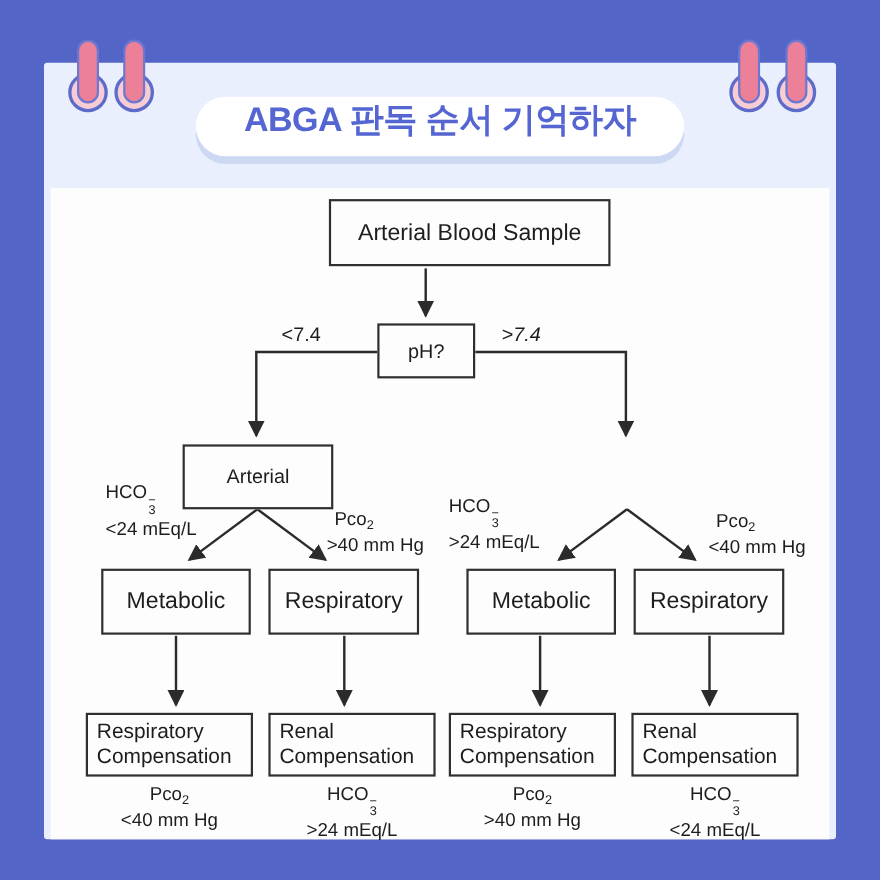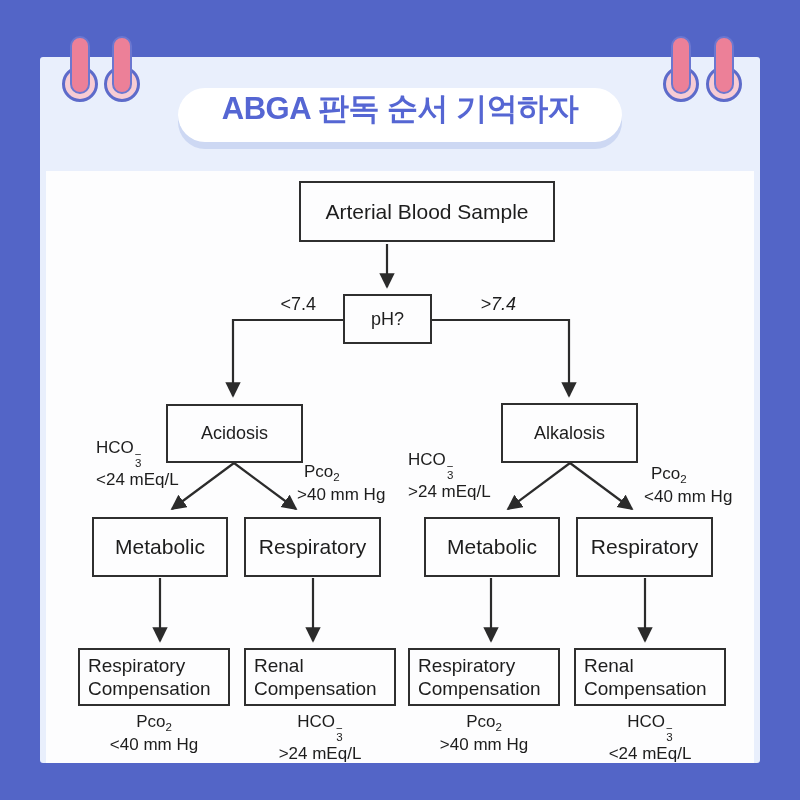--- a/index.html
+++ b/index.html
@@ -16,21 +16,21 @@
   .bar{position:absolute;width:16px;height:54px;border-radius:10px;background:#ec8098;border:2px solid #6b77d0;top:36px;}
   
   .scan{position:absolute;left:46px;top:171px;width:708px;height:592px;background:#fdfdfe;}
   .connectors{position:absolute;left:0;top:0;width:800px;height:800px;z-index:1;pointer-events:none;}
   .node{position:absolute;background:#fdfdfe;border:2px solid #2f2f2f;display:flex;align-items:center;justify-content:center;
         color:#1d1d1d;z-index:2;box-sizing:border-box;}
   .node.big{font-size:21px;}
   .node.mid{font-size:18px;}
   .node.two{flex-direction:column;align-items:flex-start;justify-content:center;padding-left:8px;font-size:19px;line-height:1.22;}
   .lbl{position:absolute;color:#1d1d1d;z-index:2;font-size:17px;line-height:21px;}
-  .branch{position:absolute;color:#1d1d1d;z-index:2;font-size:18px;text-align:right;width:60px;}
+  .branch{position:absolute;color:#1d1d1d;z-index:2;font-size:18px;text-align:left;width:60px;}
   .c{text-align:center;}
   .stk{display:inline-flex;flex-direction:column;align-items:center;line-height:0.8;font-size:0.68em;vertical-align:-0.45em;margin-left:1px;}
   .sb2{font-size:0.68em;vertical-align:-0.35em;line-height:1;}
 </style>
 </head>
 <body>
 
 <div class="canvas">
 
   <div class="card"></div>
@@ -77,24 +77,21 @@
     <line x1="645" y1="578" x2="645" y2="641" stroke="#2b2b2b" stroke-width="2.2" marker-end="url(#ah)"></line>
   </svg>
 
   <div class="node big" style="left:267px;top:181px;width:256px;height:61px;margin-left:32px;">
     <span>Arterial Blood Sample</span>
   </div>
   <div class="node mid" style="left:343px;top:294px;width:89px;height:50px;">
     <span>pH?</span>
   </div>
   <div class="node mid" style="left:166px;top:404px;width:137px;height:59px;">
-    <span>Acidosis</span>
-  </div>
-  <div class="node mid" style="left:501px;top:403px;width:137px;height:60px;">
-    <span>Alkalosis</span>
+    <span>Arterial</span>
   </div>
   <div class="node big" style="left:92px;top:517px;width:136px;height:60px;">
     <span>Metabolic</span>
   </div>
   <div class="node big" style="left:244px;top:517px;width:137px;height:60px;">
     <span>Respiratory</span>
   </div>
   <div class="node big" style="left:424px;top:517px;width:136px;height:60px;">
     <span>Metabolic</span>
   </div>

